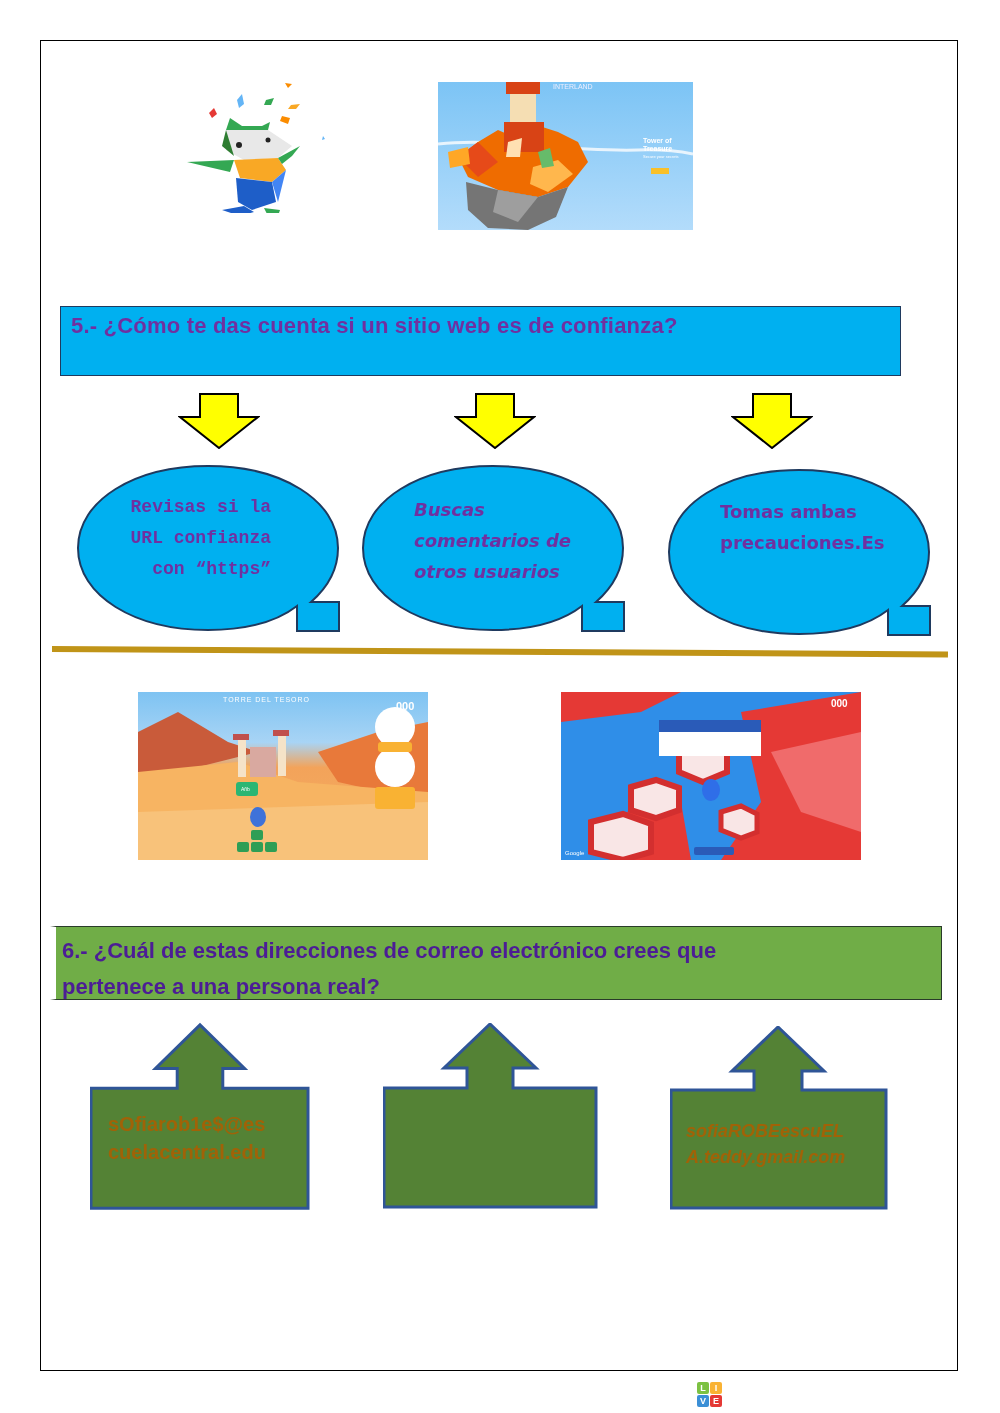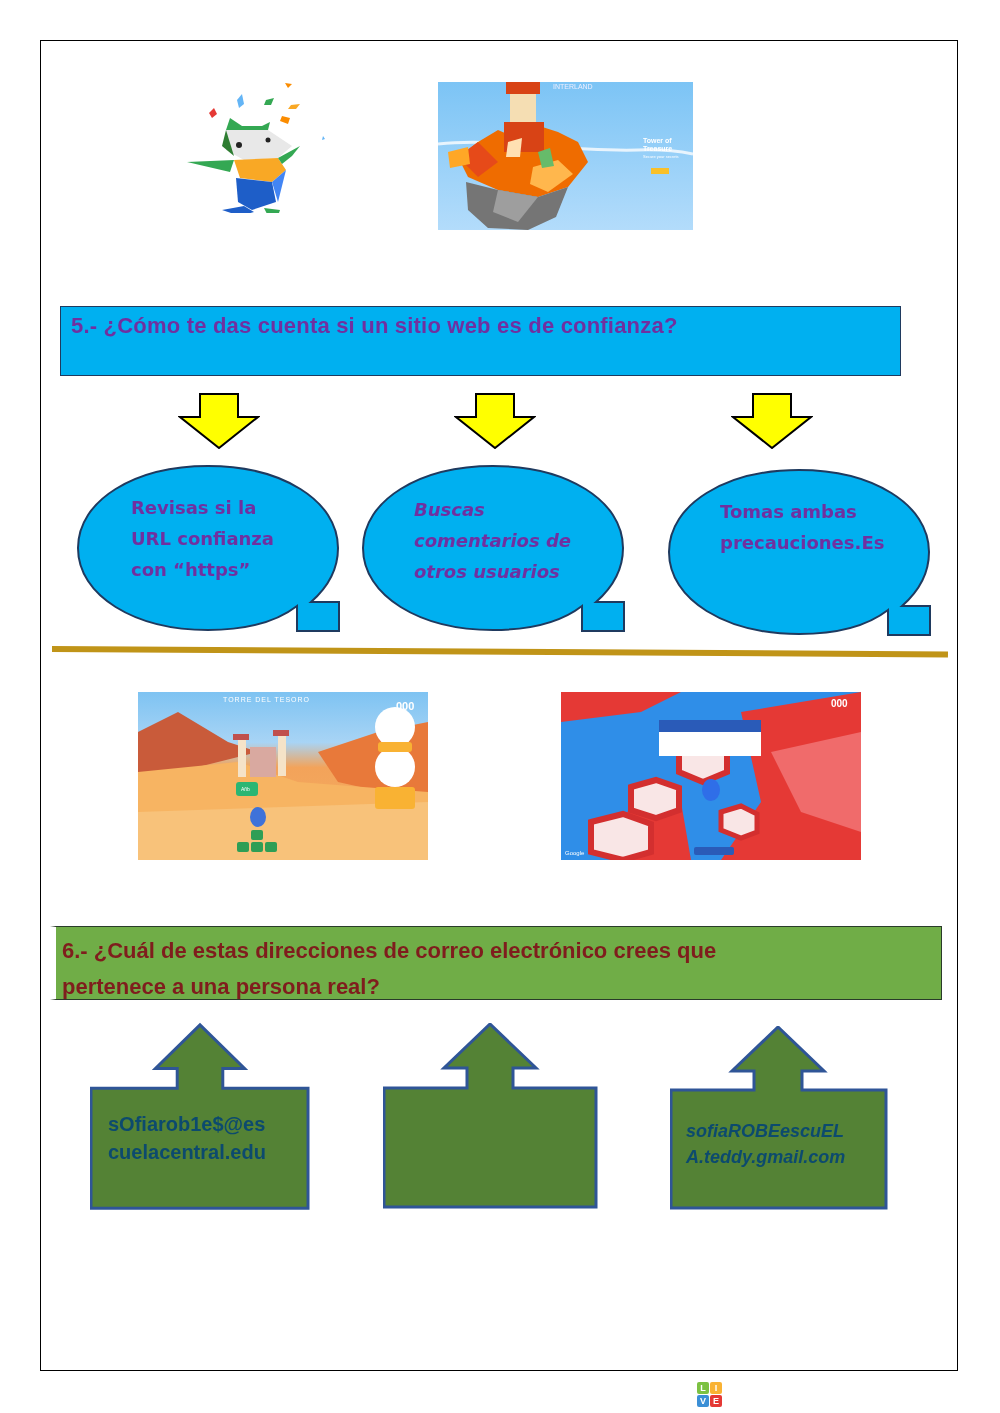--- a/index.html
+++ b/index.html
@@ -5,37 +5,37 @@
   html, body { margin: 0; padding: 0; background: #ffffff; }
   body { width: 1000px; height: 1413px; position: relative; overflow: hidden; font-family: "Liberation Sans", sans-serif; }
   .page-frame { position: absolute; left: 40px; top: 40px; width: 918px; height: 1331px; border: 1px solid #000; box-sizing: border-box; }
   .abs { position: absolute; }
 
   
   .q5-banner { left: 60px; top: 306px; width: 841px; height: 70px; background: #00b0f0; border: 1px solid #1f3a5f; box-sizing: border-box; }
   .q5-title { position: absolute; left: 10px; top: 6px; font-family: "Liberation Sans", sans-serif; font-weight: bold; font-size: 22px; color: #7030a0; letter-spacing: 0.2px; }
 
   .q6-banner { left: 50px; top: 926px; width: 892px; height: 74px; background: #70ad47; border: 1px solid #2a3b2a; border-left: 6px solid #ffffff; box-sizing: border-box; }
-  .q6-title { position: absolute; left: 6px; top: 6px; font-weight: bold; font-size: 22px; line-height: 36px; color: #7f1d1d; width: 870px; }
+  .q6-title { position: absolute; left: 6px; top: 6px; font-weight: bold; font-size: 22px; line-height: 36px; color: #4c1d95; width: 870px; }
 
   
   .down-arrow { width: 82px; height: 56px; }
 
   
   .bubble { width: 270px; height: 180px; }
   .bubble-text { position: absolute; font-family: "DejaVu Sans", sans-serif; font-weight: bold; font-size: 18px; line-height: 31px; color: #7030a0; }
 
   .divider { left: 52px; top: 646px; width: 896px; height: 6px; background: #c09418; transform: rotate(0.35deg); transform-origin: left center; }
 
   
   .shot { overflow: hidden; }
 
   
   .up-card { width: 220px; height: 190px; }
-  .email-text { position: absolute; font-weight: bold; font-size: 20px; line-height: 28px; color: #0c4a6e; }
+  .email-text { position: absolute; font-weight: bold; font-size: 20px; line-height: 28px; color: #a16207; }
 
   .lw-logo { left: 697px; top: 1378px; height: 32px; display: flex; align-items: center; }
   .lw-tiles { display: grid; grid-template-columns: 12px 12px; grid-template-rows: 12px 12px; gap: 1px; margin-right: 3px; }
   .lw-tile { font-size: 9px; font-weight: bold; color: #fff; display: flex; align-items: center; justify-content: center; border-radius: 2px; }
   .lw-word { font-family: "DejaVu Sans", sans-serif; font-weight: bold; font-size: 27px; color: #1e4a86; letter-spacing: -0.5px; }
 </style>
 </head>
 <body>
 
 <div class="page-frame"></div>
@@ -99,21 +99,21 @@
   <polygon points="22,1 60,1 60,24 80,24 41,55 2,24 22,24" fill="#ffff00" stroke="#000" stroke-width="2"></polygon>
 </svg>
 <svg class="abs down-arrow" style="left:731px;top:393px;" viewBox="0 0 82 56">
   <polygon points="22,1 60,1 60,24 80,24 41,55 2,24 22,24" fill="#ffff00" stroke="#000" stroke-width="2"></polygon>
 </svg>
 
 <div class="abs" style="left:75px;top:458px;width:270px;height:180px;">
   <svg class="abs bubble" style="left:0;top:0" viewBox="0 0 270 180">
     <path d="M222,148 C200,165 170,172 133,172 C60,172 3,138 3,90 C3,42 60,8 133,8 C206,8 263,42 263,90 C263,112 252,130 236,144 L264,144 L264,173 L222,173 Z" fill="#00b0f0" stroke="#1f3a5f" stroke-width="2"></path>
   </svg>
-  <div class="bubble-text" style="left:56px;top:34px;width:150px;text-align:left;">
+  <div class="bubble-text" style="left:46px;top:34px;width:150px;text-align:right;font-family:Liberation Mono, monospace;">
     <div>Revisas si la</div>
     <div>URL confianza</div>
     <div>con “https”</div>
   </div>
 </div>
 
 <div class="abs" style="left:360px;top:458px;width:270px;height:180px;font-style:italic;">
   <svg class="abs bubble" style="left:0;top:0" viewBox="0 0 270 180">
     <path d="M222,148 C200,165 170,172 133,172 C60,172 3,138 3,90 C3,42 60,8 133,8 C206,8 263,42 263,90 C263,112 252,130 236,144 L264,144 L264,173 L222,173 Z" fill="#00b0f0" stroke="#1f3a5f" stroke-width="2"></path>
   </svg>

